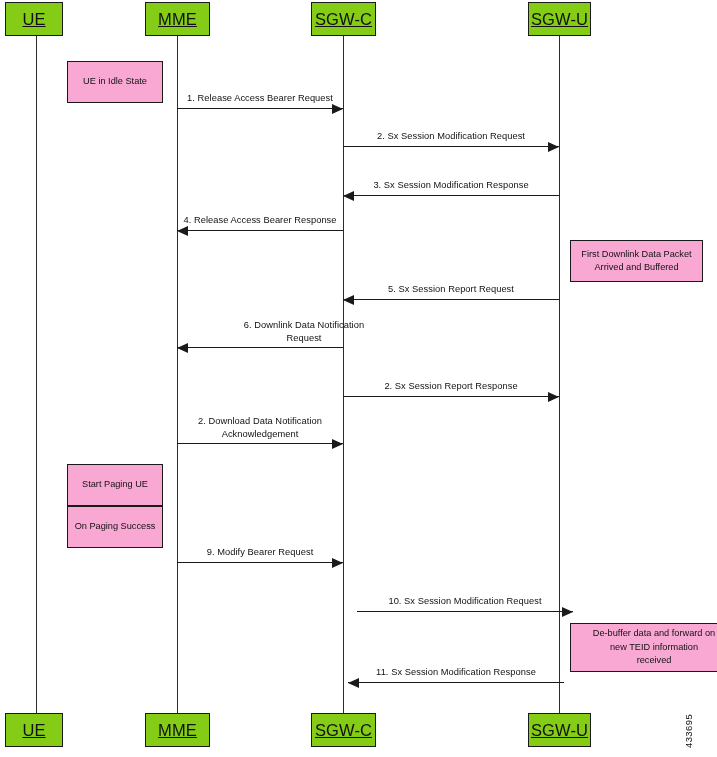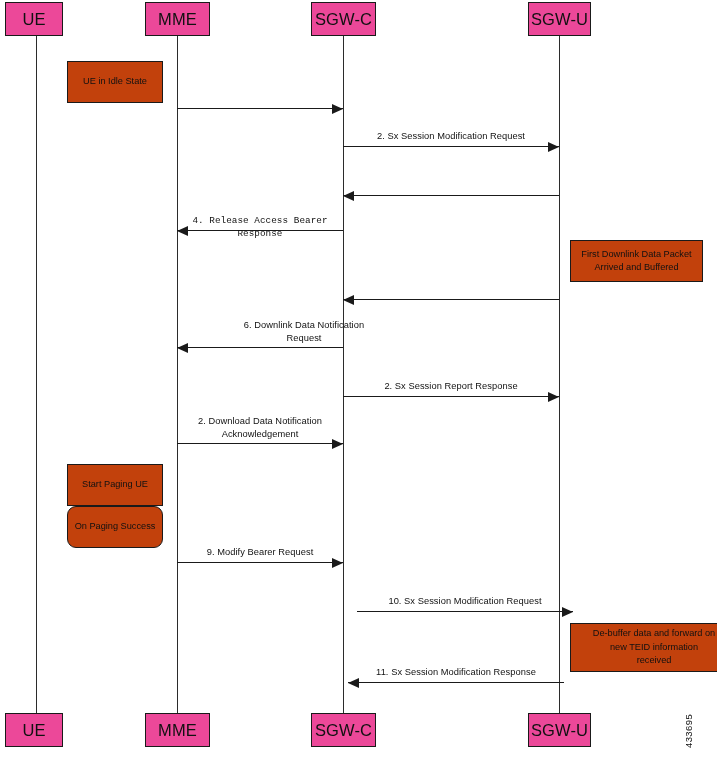--- a/index.html
+++ b/index.html
@@ -23,35 +23,36 @@
   .lifeline {
     position: absolute;
     width: 1px;
     background: #2b2b2b;
   }
   
   .actor-box {
     position: absolute;
     box-sizing: border-box;
     border: 1.4px solid #1a1a1a;
-    background: #ec4899;
+    background: #84cc16;
     display: flex;
     align-items: center;
     justify-content: center;
     font-size: 16.5px;
     letter-spacing: 0.1px;
     color: #111111;
     z-index: 5;
+    text-decoration: underline;
   }
   
   .note-box {
     position: absolute;
     box-sizing: border-box;
     border: 1.3px solid #1a1a1a;
-    background: #c2410c;
+    background: #f9a8d4;
     display: flex;
     align-items: center;
     justify-content: center;
     text-align: center;
     font-size: 9.2px;
     line-height: 1.45;
     color: #111111;
     padding: 20px 4px;
     z-index: 6;
   }
@@ -119,47 +120,50 @@
       <div class="actor-box" style="left: 5px; top: 713px; width: 58px; height: 34px;">UE</div>
       <div class="actor-box" style="left: 145px; top: 713px; width: 65px; height: 34px;">MME</div>
       <div class="actor-box" style="left: 311px; top: 713px; width: 65px; height: 34px;">SGW-C</div>
       <div class="actor-box" style="left: 528px; top: 713px; width: 63px; height: 34px;">SGW-U</div>
     </div>
   <div id="notes">
       <div class="note-box" style="left: 67px; top: 61px; width: 96px; height: 26px; white-space: pre-line;">UE in Idle State</div>
       <div class="note-box" style="left: 570px; top: 240px; width: 133px; height: 36px; white-space: pre-line;">First Downlink Data Packet
 Arrived and Buffered</div>
       <div class="note-box" style="left: 67px; top: 464px; width: 96px; height: 26px; white-space: pre-line;">Start Paging UE</div>
-      <div class="note-box" style="left: 67px; top: 506px; width: 96px; height: 26px; white-space: pre-line; border-radius: 9px;">On Paging Success</div>
+      <div class="note-box" style="left: 67px; top: 506px; width: 96px; height: 26px; white-space: pre-line;">On Paging Success</div>
       <div class="note-box" style="left: 570px; top: 623px; width: 168px; height: 49px; white-space: pre-line;">De-buffer data and forward on
 new TEID information
 received</div>
     </div>
   <div id="messages">
       <div class="msg" style="left: 177px; top: 78px; width: 166px; height: 36px;">
         <div class="msg-line" style="width: 166px; top: 30px;"></div>
         <div class="msg-head right" style="top: 25.5px; left: 155px;"></div>
+        <div class="msg-label" style="width: 166px; left: 0px; top: 14px;">1. Release Access Bearer Request</div>
       </div>
       <div class="msg" style="left: 343px; top: 116px; width: 216px; height: 36px;">
         <div class="msg-line" style="width: 216px; top: 30px;"></div>
         <div class="msg-head right" style="top: 25.5px; left: 205px;"></div>
         <div class="msg-label" style="width: 216px; left: 0px; top: 14px;">2. Sx Session Modification Request</div>
       </div>
       <div class="msg" style="left: 343px; top: 165px; width: 216px; height: 36px;">
         <div class="msg-line" style="width: 216px; top: 30px;"></div>
         <div class="msg-head left" style="top: 25.5px; left: 0px;"></div>
+        <div class="msg-label" style="width: 216px; left: 0px; top: 14px;">3. Sx Session Modification Response</div>
       </div>
-      <div class="msg" style="left: 177px; top: 200px; width: 166px; height: 36px; font-family: Liberation Mono, monospace;">
+      <div class="msg" style="left: 177px; top: 200px; width: 166px; height: 36px;">
         <div class="msg-line" style="width: 166px; top: 30px;"></div>
         <div class="msg-head left" style="top: 25.5px; left: 0px;"></div>
         <div class="msg-label" style="width: 166px; left: 0px; top: 14px;">4. Release Access Bearer Response</div>
       </div>
       <div class="msg" style="left: 343px; top: 269px; width: 216px; height: 36px;">
         <div class="msg-line" style="width: 216px; top: 30px;"></div>
         <div class="msg-head left" style="top: 25.5px; left: 0px;"></div>
+        <div class="msg-label" style="width: 216px; left: 0px; top: 14px;">5. Sx Session Report Request</div>
       </div>
       <div class="msg" style="left: 177px; top: 317px; width: 166px; height: 36px;">
         <div class="msg-line" style="width: 166px; top: 30px;"></div>
         <div class="msg-head left" style="top: 25.5px; left: 0px;"></div>
         <div class="msg-label" style="width: 166px; left: 0px; top: 2px; margin-left: 44px;">6. Downlink Data Notification
 Request</div>
       </div>
       <div class="msg" style="left: 343px; top: 366px; width: 216px; height: 36px;">
         <div class="msg-line" style="width: 216px; top: 30px;"></div>
         <div class="msg-head right" style="top: 25.5px; left: 205px;"></div>

